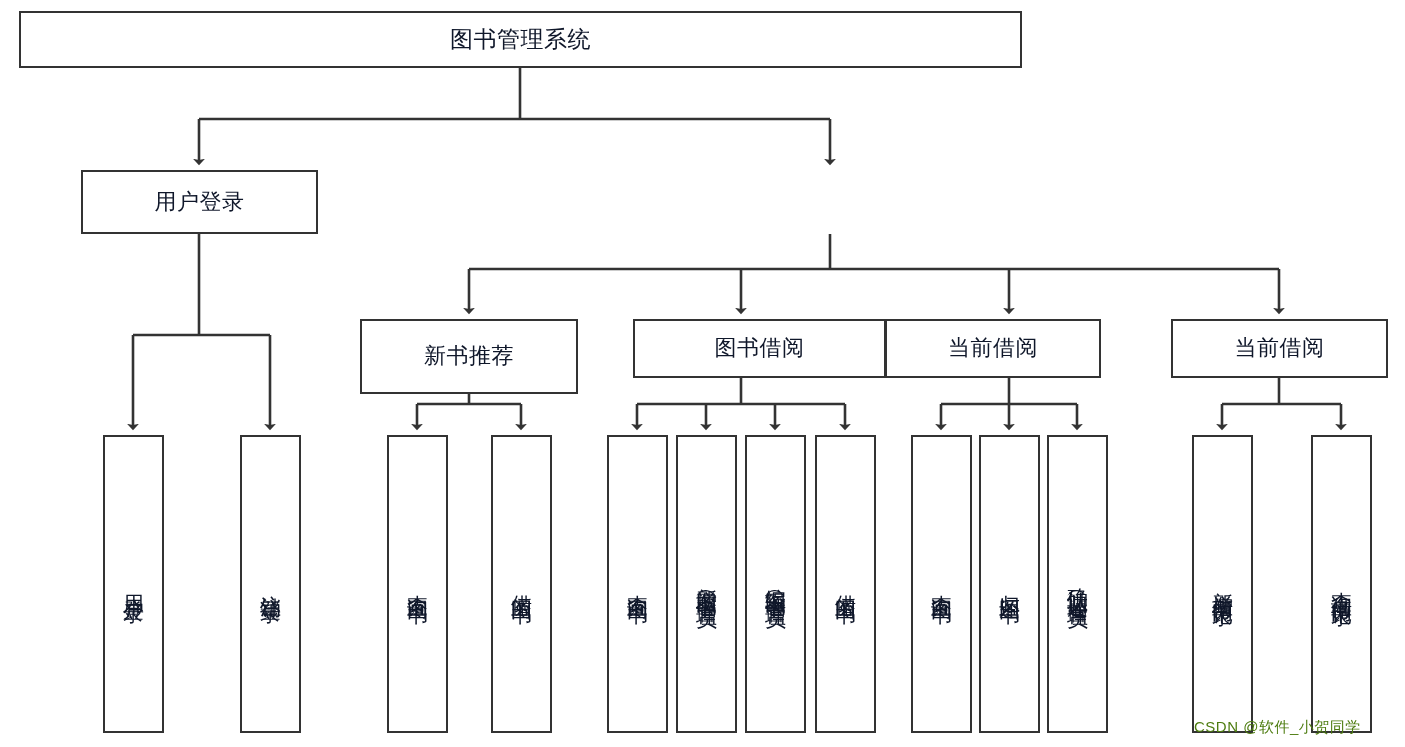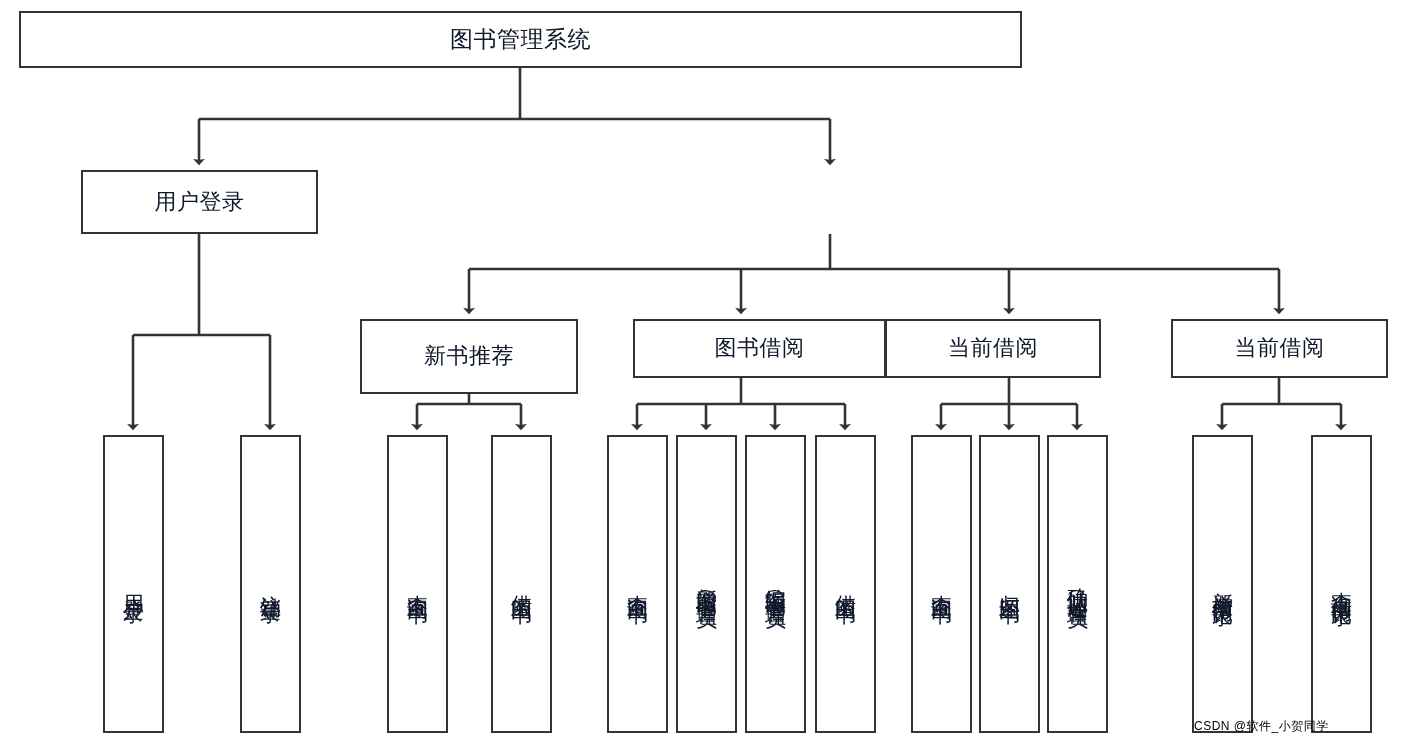--- a/index.html
+++ b/index.html
@@ -61,22 +61,22 @@
     writing-mode: vertical-rl;
     text-orientation: upright;
     font-size: 21px;
     line-height: 1.05;
     letter-spacing: 3px;
     white-space: normal;
     max-height: 100%;
   }
   .watermark {
     position: absolute;
-    font-size: 12px;
-    color: #000000;
+    font-size: 15px;
+    color: #4d7c0f;
     white-space: nowrap;
     pointer-events: none;
     letter-spacing: 0.5px;
   }
 </style>
 </head>
 <body>
 
 <div id="diagram-root">
 

